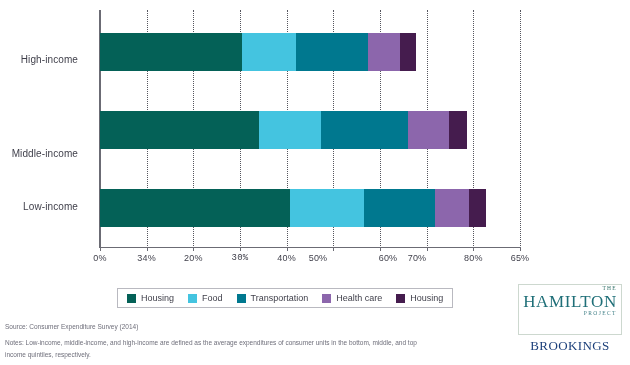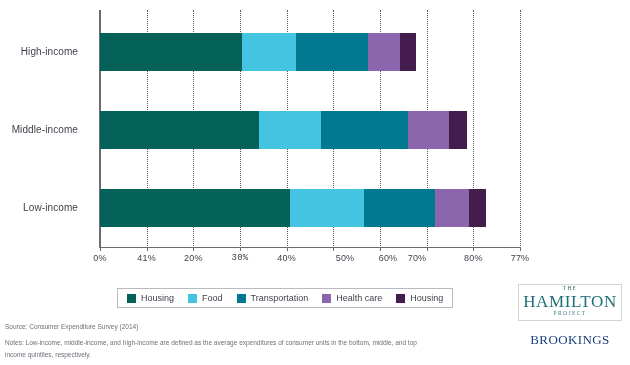--- a/index.html
+++ b/index.html
@@ -75,20 +75,21 @@
     display:block;
   }
   .cat-label{
     position:absolute;
     right:552px;
     font-size:10px;
     color:#3f3f4a;
     text-align:left;
     white-space:nowrap;
     letter-spacing:.1px;
+    margin-top:8px;
   }
   
   #legend{
     position:absolute;
     left:117px;
     top:288px;
     border:1px solid #b9b9c0;
     background:#fff;
     padding:4px 9px;
     display:flex;
@@ -120,23 +121,24 @@
   
   #logo{
     position:absolute;
     left:515px;
     top:284px;
     width:110px;
     text-align:center;
   }
   #hamilton-box{
     border:1px solid #cdd8cf;
-    padding:1px 4px 4px 4px;
+    padding:1px 4px 18px 4px;
     display:inline-block;
     position:relative;
+    text-align:right;
   }
   .logo-the{
     font-family:"Liberation Serif", serif;
     font-size:5.5px;
     letter-spacing:1.2px;
     color:#2f6f66;
     line-height:1;
     margin-bottom:1px;
   }
   .logo-hamilton{
@@ -153,21 +155,21 @@
     color:#3f7f86;
     line-height:1;
     margin-top:1px;
   }
   .logo-brookings{
     font-family:"Liberation Serif", serif;
     font-size:13px;
     letter-spacing:.4px;
     color:#1b3f7a;
     line-height:1;
-    margin-top:12px;
+    margin-top:4px;
   }
 </style>
 </head>
 <body>
 
 <div id="chart-area">
 
   <div class="axis-y-line"></div>
   <div class="axis-x-line"></div>
 
@@ -205,42 +207,42 @@
           <div class="seg" style="width: 34.0667px; background: rgb(140, 102, 172);"></div>
           <div class="seg" style="width: 17.2667px; background: rgb(69, 28, 78);"></div>
         </div>
       </div>
   </div>
 
   <div id="ticks">
       <div class="tick-mark" style="left: 100px;"></div>
       <div class="tick-label" style="left: 100px;">0%</div>
       <div class="tick-mark" style="left: 146.667px;"></div>
-      <div class="tick-label" style="left: 146.667px;">41%</div>
+      <div class="tick-label" style="left: 146.667px;">34%</div>
       <div class="tick-mark" style="left: 193.333px;"></div>
       <div class="tick-label" style="left: 193.333px;">20%</div>
       <div class="tick-mark" style="left: 240px;"></div>
       <div class="tick-label" style="left: 240px; font-family: Liberation Mono, monospace;">30%</div>
       <div class="tick-mark" style="left: 286.667px;"></div>
       <div class="tick-label" style="left: 286.667px;">40%</div>
       <div class="tick-mark" style="left: 333.333px;"></div>
-      <div class="tick-label" style="left: 345px;">50%</div>
+      <div class="tick-label" style="left: 318px;">50%</div>
       <div class="tick-mark" style="left: 380px;"></div>
       <div class="tick-label" style="left: 388px;">60%</div>
       <div class="tick-mark" style="left: 426.667px;"></div>
       <div class="tick-label" style="left: 417px;">70%</div>
       <div class="tick-mark" style="left: 473.333px;"></div>
       <div class="tick-label" style="left: 473.333px;">80%</div>
       <div class="tick-mark" style="left: 520px;"></div>
-      <div class="tick-label" style="left: 520px;">77%</div>
+      <div class="tick-label" style="left: 520px;">65%</div>
     </div>
   <div id="cat-labels">
       <div class="cat-label" style="top: 46px;">High-income</div>
-      <div class="cat-label" style="top: 124px;">Middle-income</div>
-      <div class="cat-label" style="top: 202px;">Low-income</div>
+      <div class="cat-label" style="top: 140px;">Middle-income</div>
+      <div class="cat-label" style="top: 193px;">Low-income</div>
     </div>
 </div>
 
 <div id="legend">
     <div class="legend-item">
       <span class="legend-swatch" style="background: rgb(4, 97, 87);"></span>
       <span>Housing</span>
     </div>
     <div class="legend-item">
       <span class="legend-swatch" style="background: rgb(68, 196, 224);"></span>

